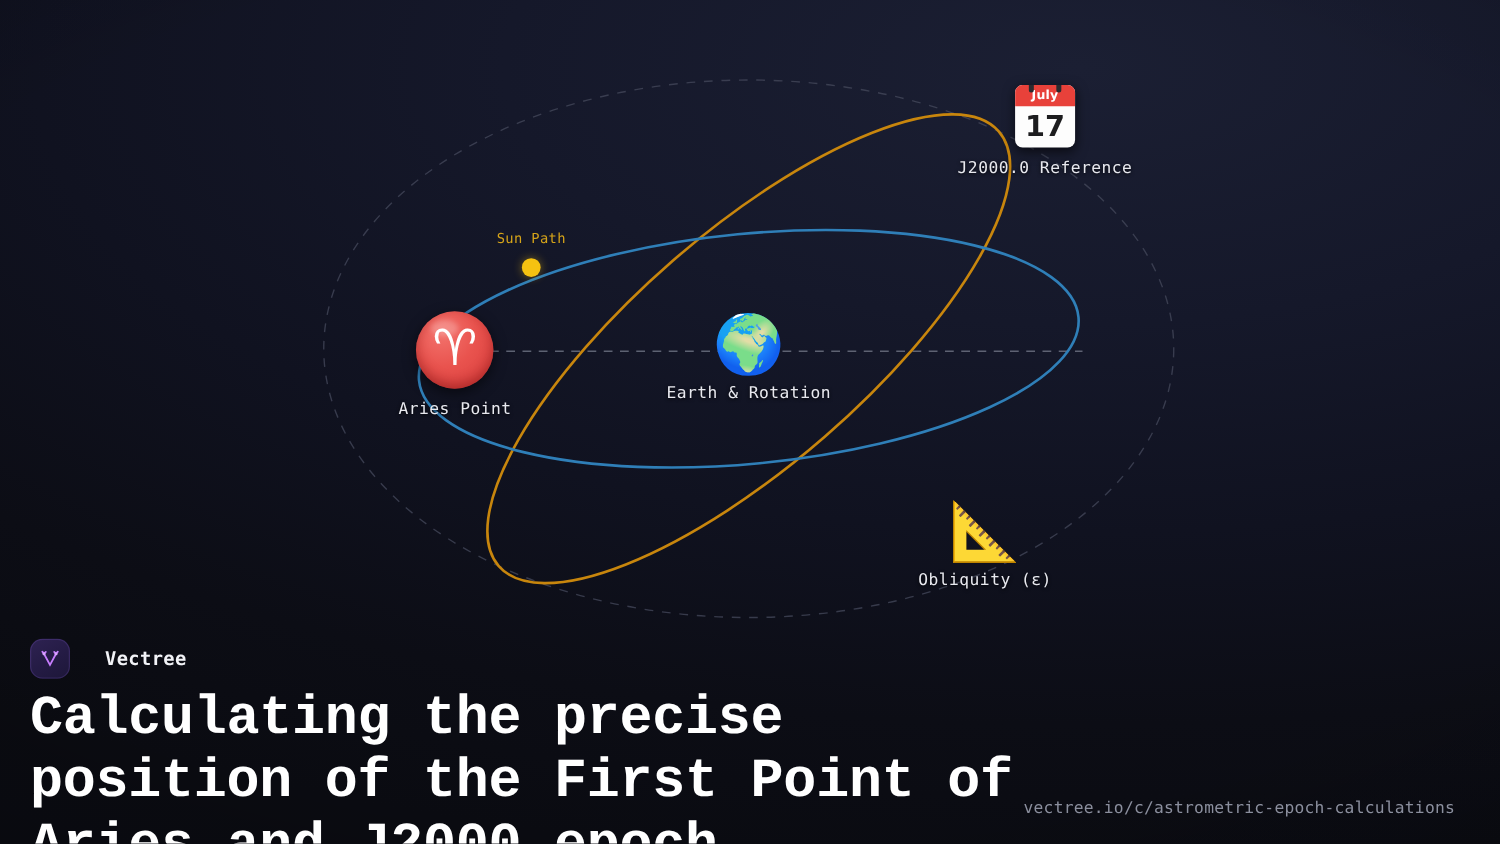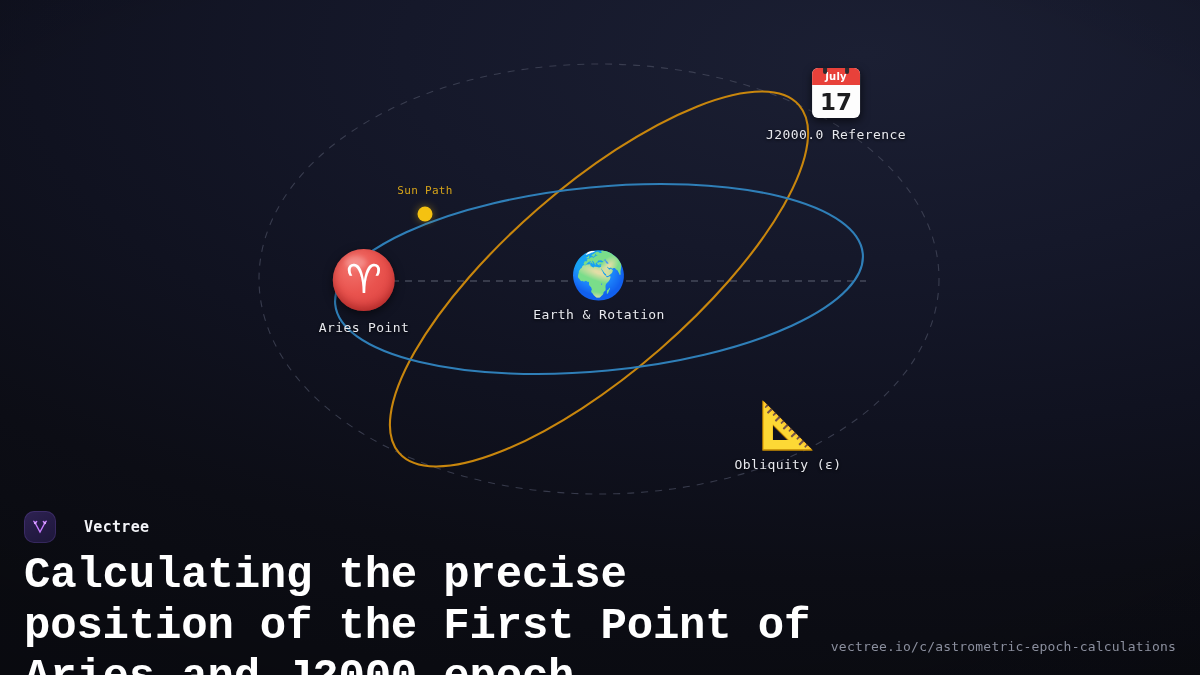--- a/index.html
+++ b/index.html
@@ -205,21 +205,21 @@
     color: #ffffff;
     font-size: 44px;
     font-weight: bold;
     line-height: 1.16;
     letter-spacing: -0.2px;
     margin: 0;
     font-family: Liberation Mono, monospace;
   }
   #footer-url {
     position: absolute;
-    right: 24px;
+    right: 36px;
     bottom: 21px;
     color: #8b8f9e;
     font-size: 13px;
     letter-spacing: 0.2px;
   }
 </style>
 </head>
 <body>
 
 <div id="stage">

